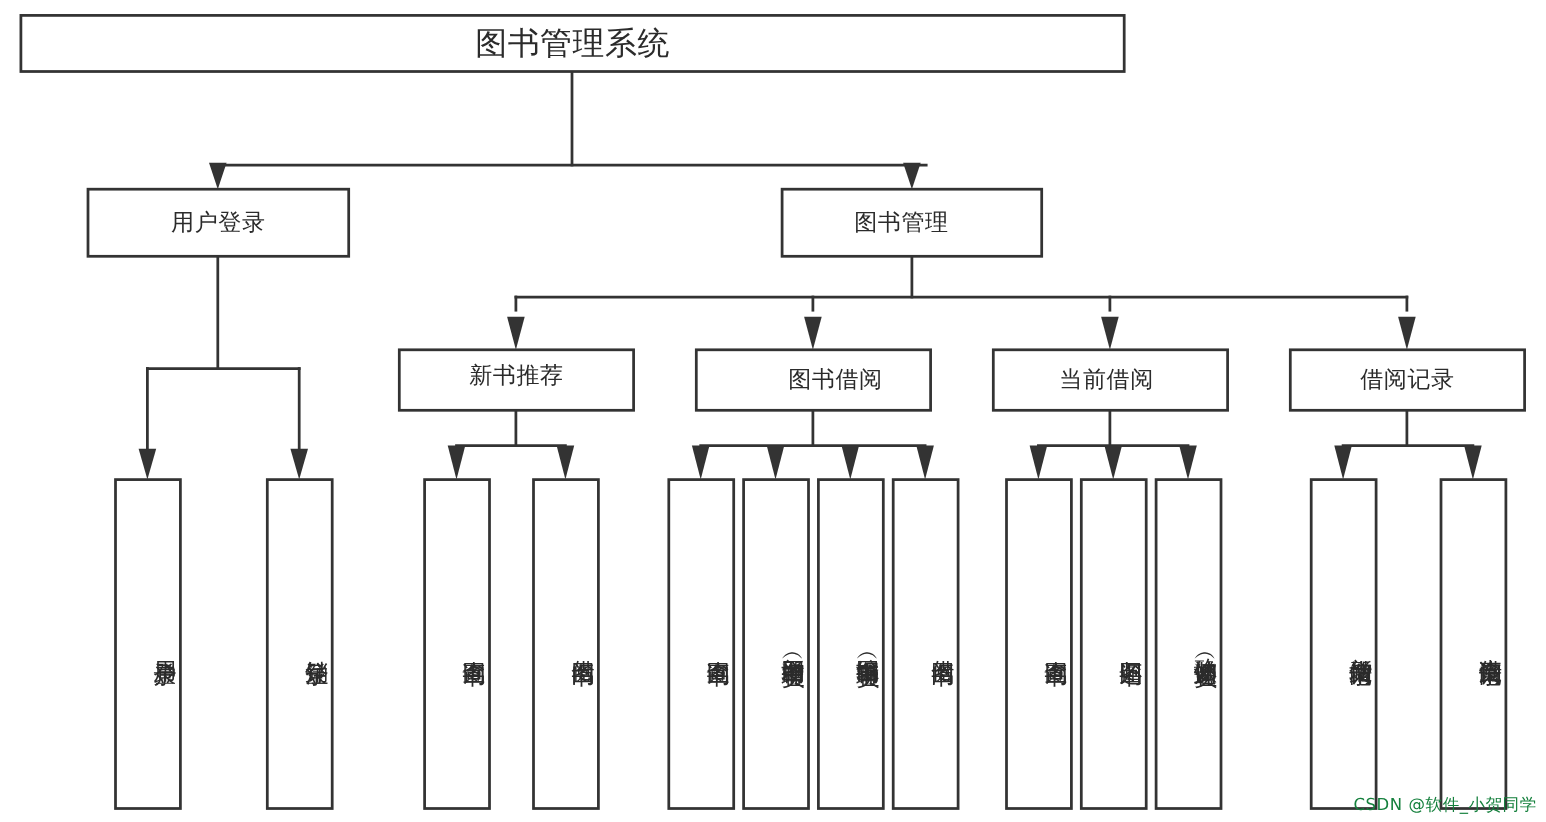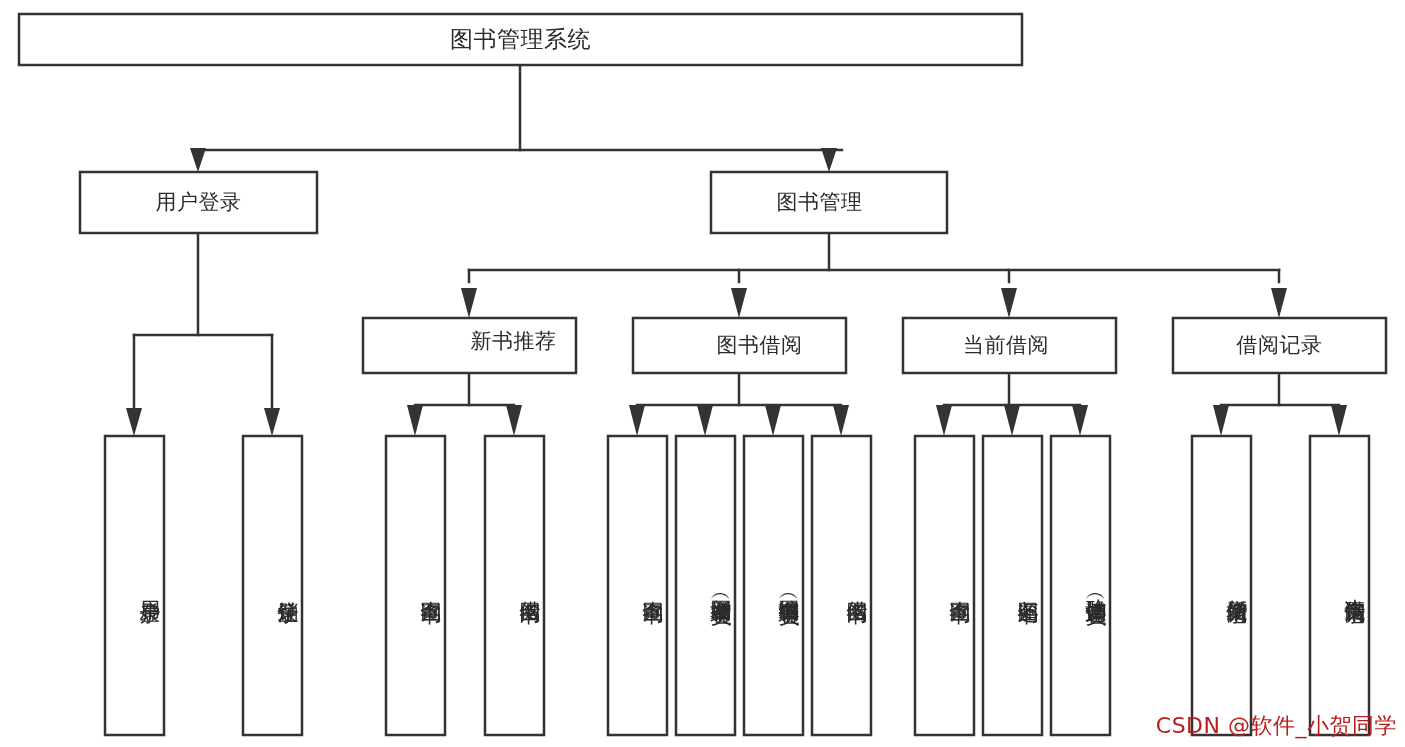--- a/index.html
+++ b/index.html
@@ -64,22 +64,22 @@
     text-orientation: upright;
     -webkit-writing-mode: vertical-rl;
     white-space: nowrap;
     pointer-events: none;
     overflow: hidden;
   }
   .watermark {
     position: absolute;
     right: 8px;
     bottom: 6px;
-    color: #b91c1c;
-    font-size: 22px;
+    color: #15803d;
+    font-size: 15px;
     letter-spacing: 0.5px;
     white-space: nowrap;
     user-select: none;
   }
 </style>
 </head>
 <body>
 
 <div id="diagram-root">
 
@@ -169,26 +169,26 @@
     <rect class="node-box" x="812" y="436" width="59" height="299"></rect>
 
     <rect class="node-box" x="915" y="436" width="59" height="299"></rect>
     <rect class="node-box" x="983" y="436" width="59" height="299"></rect>
     <rect class="node-box" x="1051" y="436" width="59" height="299"></rect>
 
     <rect class="node-box" x="1192" y="436" width="59" height="299"></rect>
     <rect class="node-box" x="1310" y="436" width="59" height="299"></rect>
   </svg>
 
-  <div class="node-label-h" style="left:19px; top:14px; width:1003px; height:51px; font-size:23px;">图书管理系统</div>
+  <div class="node-label-h" style="left:19px; top:14px; width:1003px; height:51px; font-size:29px;">图书管理系统</div>
 
   <div class="node-label-h" style="left:80px; top:172px; width:237px; height:61px;">用户登录</div>
   <div class="node-label-h" style="left:711px; top:172px; width:217px; height:61px;">图书管理</div>
 
-  <div class="node-label-h" style="left:363px; top:318px; width:213px; height:47px;padding-left:44px;">新书推荐</div>
+  <div class="node-label-h" style="left:363px; top:318px; width:213px; height:47px;">新书推荐</div>
   <div class="node-label-h" style="left:633px; top:318px; width:253px; height:55px;">图书借阅</div>
   <div class="node-label-h" style="left:903px; top:318px; width:206px; height:55px;">当前借阅</div>
   <div class="node-label-h" style="left:1173px; top:318px; width:213px; height:55px;">借阅记录</div>
 
   <div class="node-label-v" style="left:105px; top:491px; width:59px; height:190px;">用户登录</div>
   <div class="node-label-v" style="left:243px; top:491px; width:59px; height:190px;">注销登录</div>
 
   <div class="node-label-v" style="left:386px; top:491px; width:59px; height:190px;">查询图书</div>
   <div class="node-label-v" style="left:485px; top:491px; width:59px; height:190px;">借阅图书</div>
 

